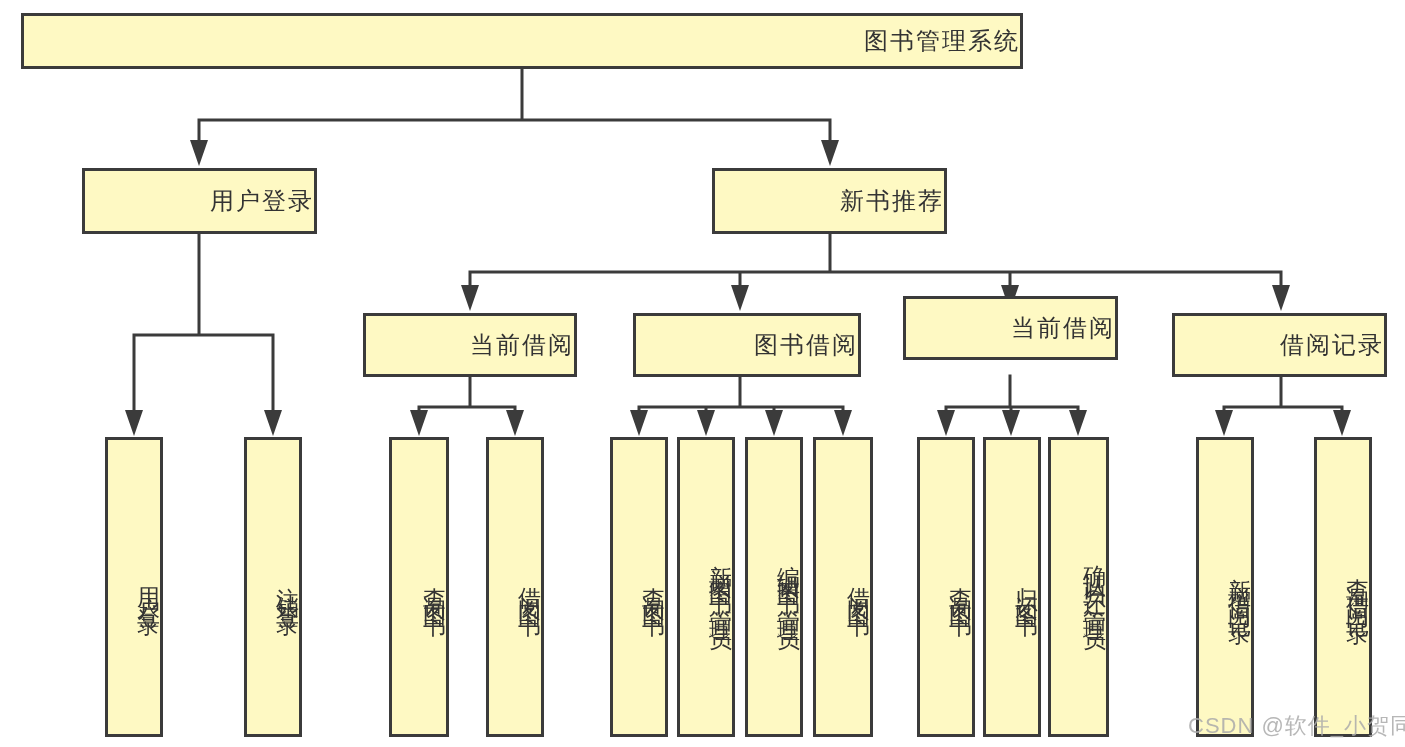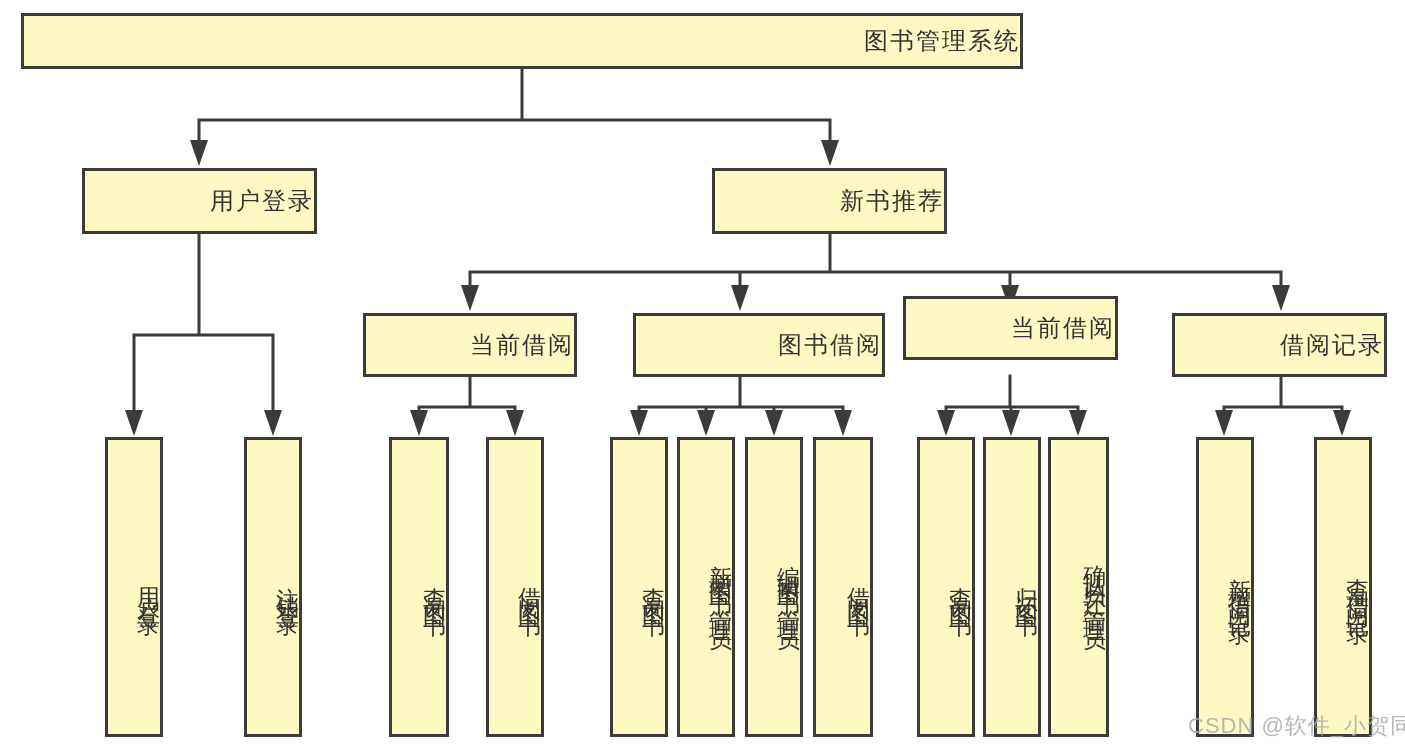--- a/index.html
+++ b/index.html
@@ -70,21 +70,21 @@
   <div class="box" style="left:82px;top:168px;width:235px;height:66px">
     <span class="hlabel">用户登录</span>
   </div>
   <div class="box" style="left:712px;top:168px;width:235px;height:66px">
     <span class="hlabel">新书推荐</span>
   </div>
 
   <div class="box" style="left:363px;top:313px;width:214px;height:64px">
     <span class="hlabel">当前借阅</span>
   </div>
-  <div class="box" style="left:633px;top:313px;width:252px;height:64px">
+  <div class="box" style="left:633px;top:313px;width:228px;height:64px">
     <span class="hlabel">图书借阅</span>
   </div>
   <div class="box" style="left:903px;top:296px;width:215px;height:64px">
     <span class="hlabel">当前借阅</span>
   </div>
   <div class="box" style="left:1172px;top:313px;width:215px;height:64px">
     <span class="hlabel">借阅记录</span>
   </div>
 
   <div class="box v" style="left:105px;top:437px;width:58px;height:300px">

